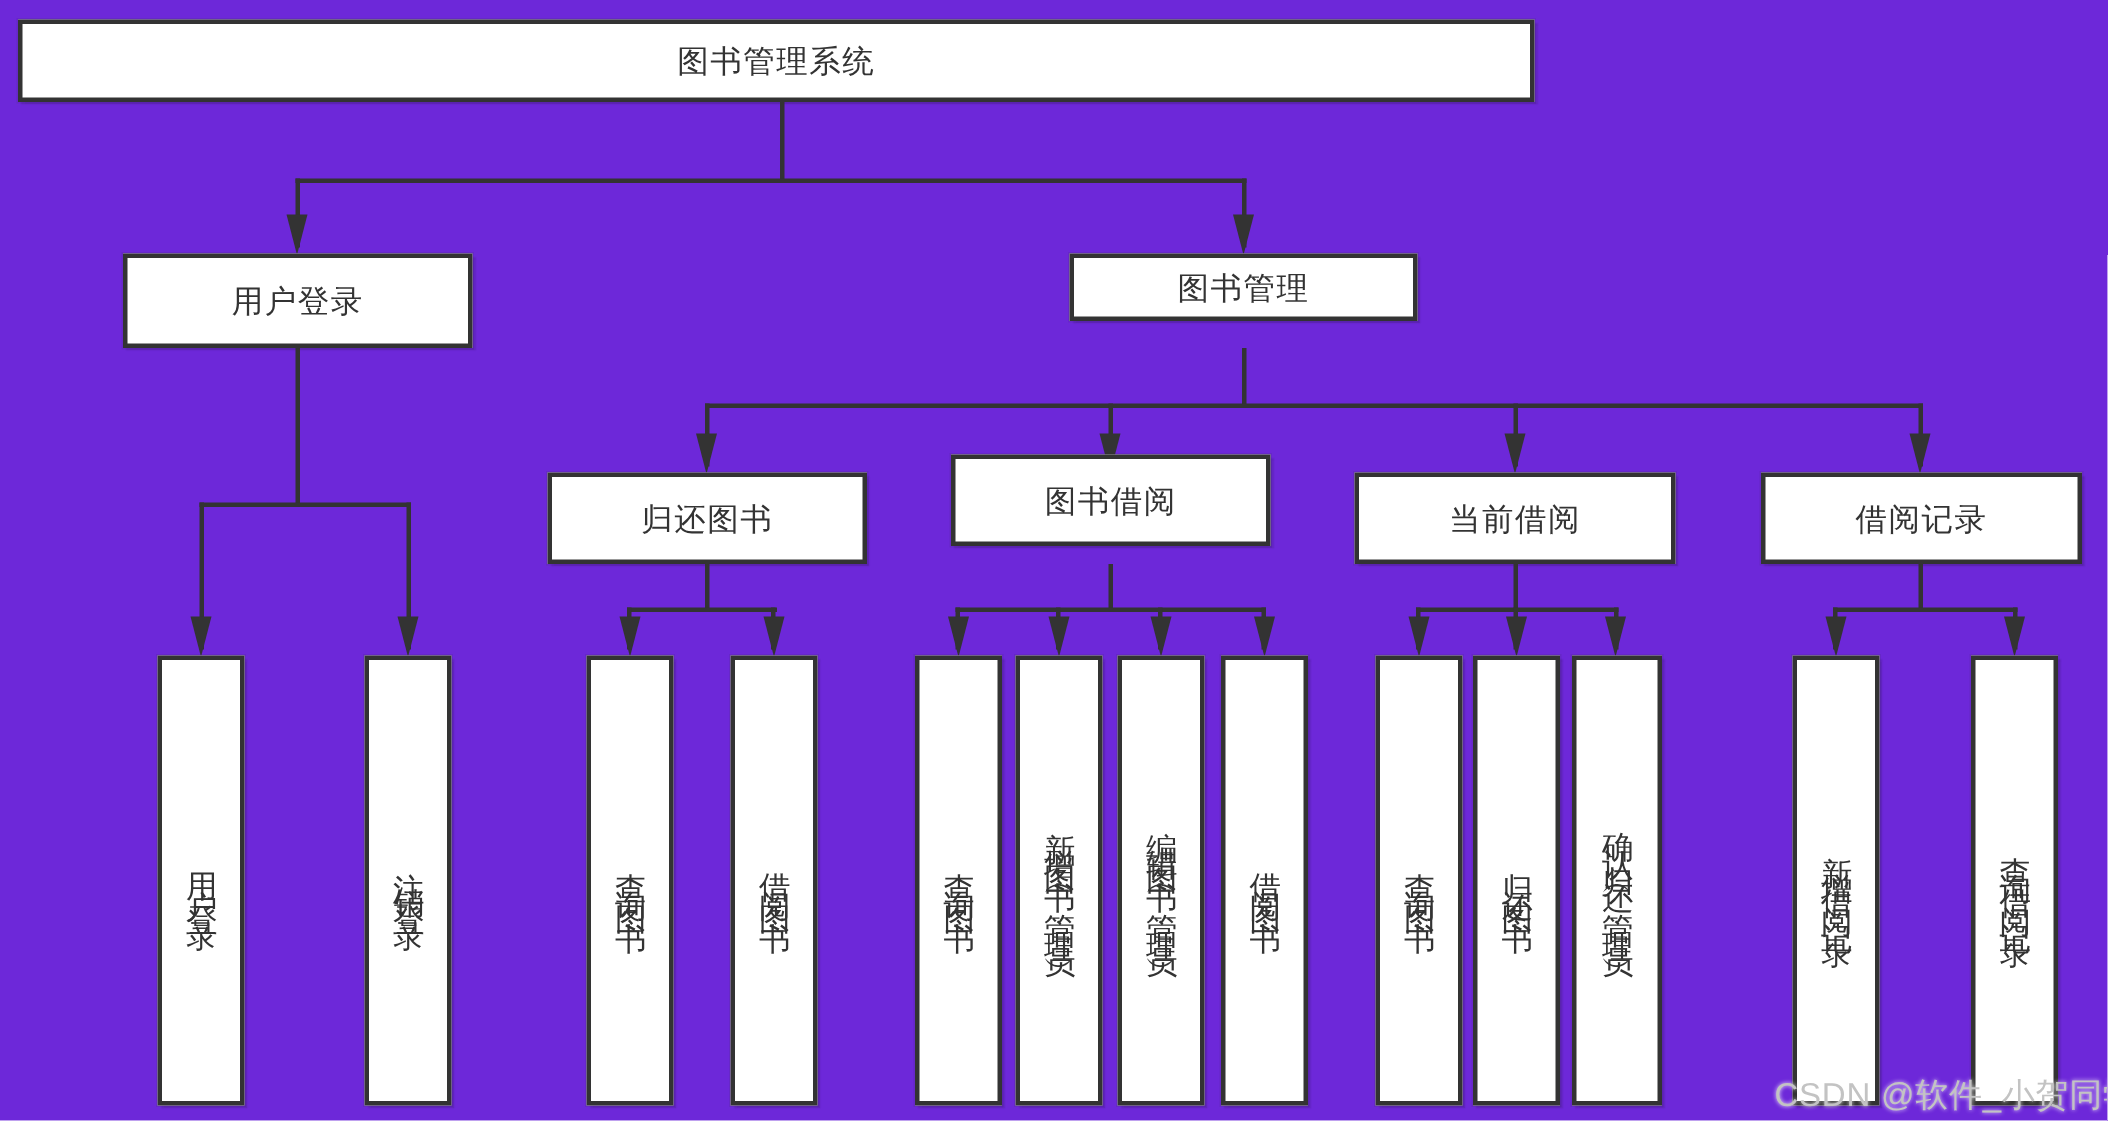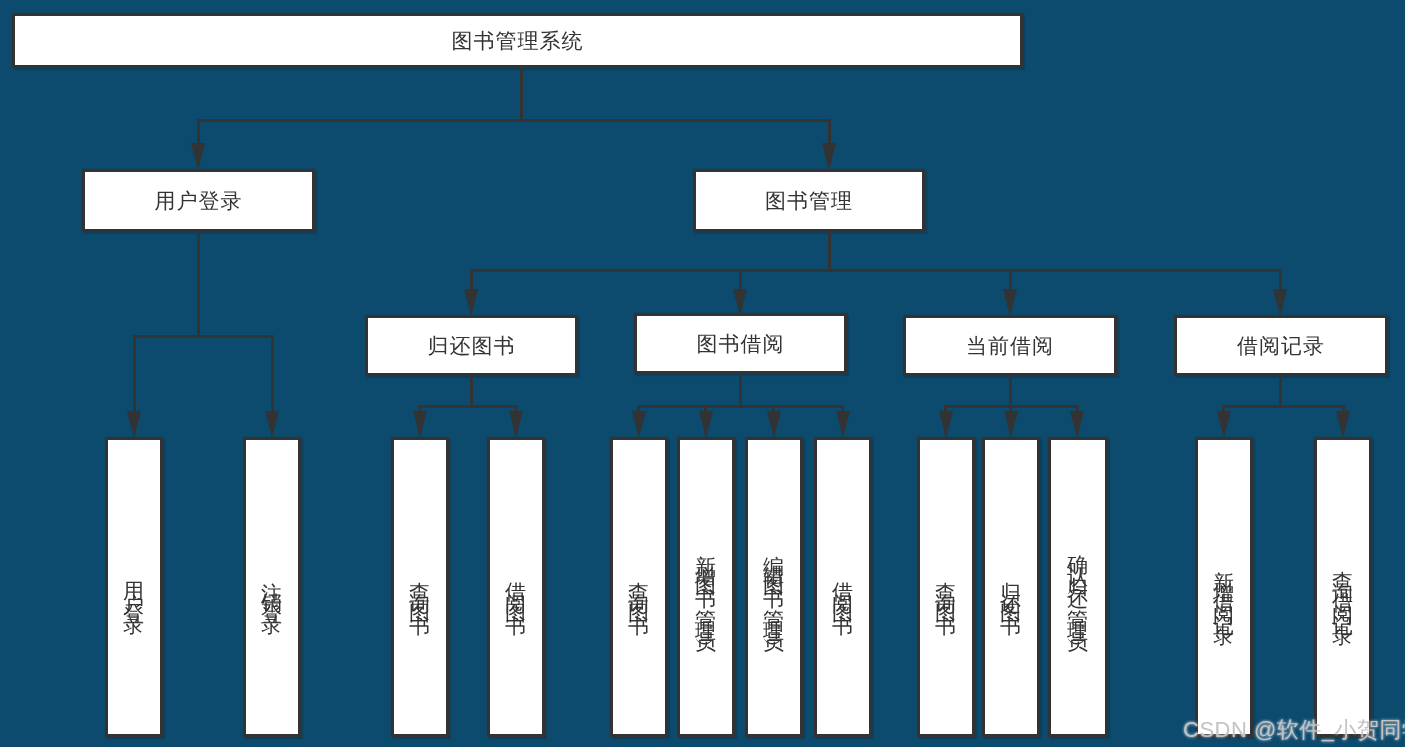--- a/index.html
+++ b/index.html
@@ -1,17 +1,17 @@
 <!DOCTYPE html>
 <html><head>
 <meta charset="utf-8">
 <style>
   html,body { margin:0; padding:0; background:#ffffff; }
   .canvas {
-    position:relative; width:1405px; height:747px; background:#0c4a6e;
+    position:relative; width:1405px; height:747px; background:#6d28d9;
     font-family:"Liberation Sans","DejaVu Sans",sans-serif; color:#333333;
     overflow:hidden;
   }
   .box {
     position:absolute; box-sizing:border-box;
     border:3px solid #333333; background:#ffffff;
     display:flex; align-items:center; justify-content:center;
     font-size:21px; letter-spacing:1px; color:#333333;
     box-shadow:2px 2px 1px rgba(0,0,0,0.12), 0 0 0 1px rgba(51,51,51,0.10);
   }
@@ -46,21 +46,21 @@
   <div class="v" style="left:520px; top:68px; height:53px;"></div>
   <div class="h" style="left:197px; top:119px; width:634px;"></div>
   <div class="v" style="left:197px; top:119px; height:46px;"></div>
   <div class="v" style="left:828px; top:119px; height:46px;"></div>
   <div class="arrow" style="left:191px; top:143px;"></div>
   <div class="arrow" style="left:822px; top:143px;"></div>
 
   <div class="box" style="left:82px; top:169px; width:233px; height:63px;">
     <span>用户登录</span>
   </div>
-  <div class="box" style="left:693px; top:169px; width:232px; height:63px;">
+  <div class="box" style="left:713px; top:169px; width:232px; height:45px;">
     <span>图书管理</span>
   </div>
 
   <div class="v" style="left:197px; top:232px; height:106px;"></div>
   <div class="h" style="left:133px; top:335px; width:141px;"></div>
   <div class="v" style="left:133px; top:335px; height:98px;"></div>
   <div class="v" style="left:271px; top:335px; height:98px;"></div>
   <div class="arrow" style="left:127px; top:411px;"></div>
   <div class="arrow" style="left:265px; top:411px;"></div>
 
@@ -71,21 +71,21 @@
   <div class="v" style="left:1009px; top:269px; height:42px;"></div>
   <div class="v" style="left:1279px; top:269px; height:42px;"></div>
   <div class="arrow" style="left:464px; top:289px;"></div>
   <div class="arrow" style="left:733px; top:289px;"></div>
   <div class="arrow" style="left:1003px; top:289px;"></div>
   <div class="arrow" style="left:1273px; top:289px;"></div>
 
   <div class="box" style="left:365px; top:315px; width:213px; height:61px;">
     <span>归还图书</span>
   </div>
-  <div class="box" style="left:634px; top:313px; width:213px; height:61px;">
+  <div class="box" style="left:634px; top:303px; width:213px; height:61px;">
     <span>图书借阅</span>
   </div>
   <div class="box" style="left:1174px; top:315px; width:214px; height:61px;">
     <span>借阅记录</span>
   </div>
   <div class="box" style="left:903px; top:315px; width:214px; height:61px;">
     <span>当前借阅</span>
   </div>
 
   <div class="v" style="left:470px; top:376px; height:31px;"></div>

